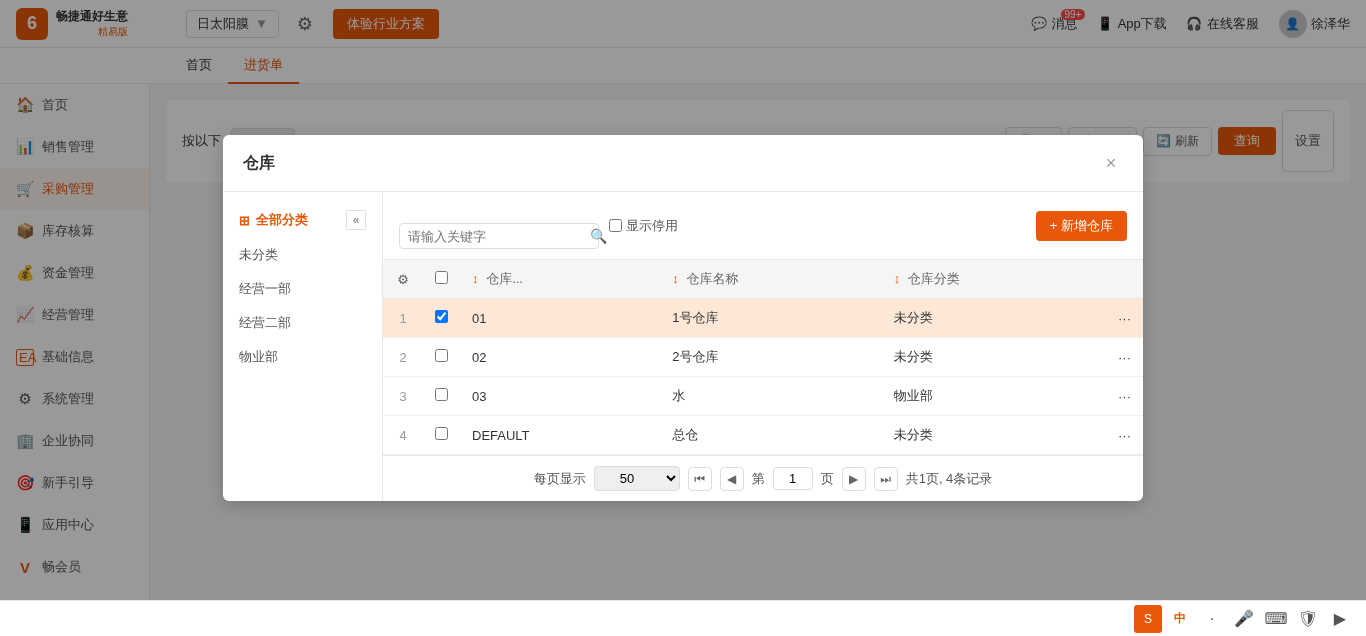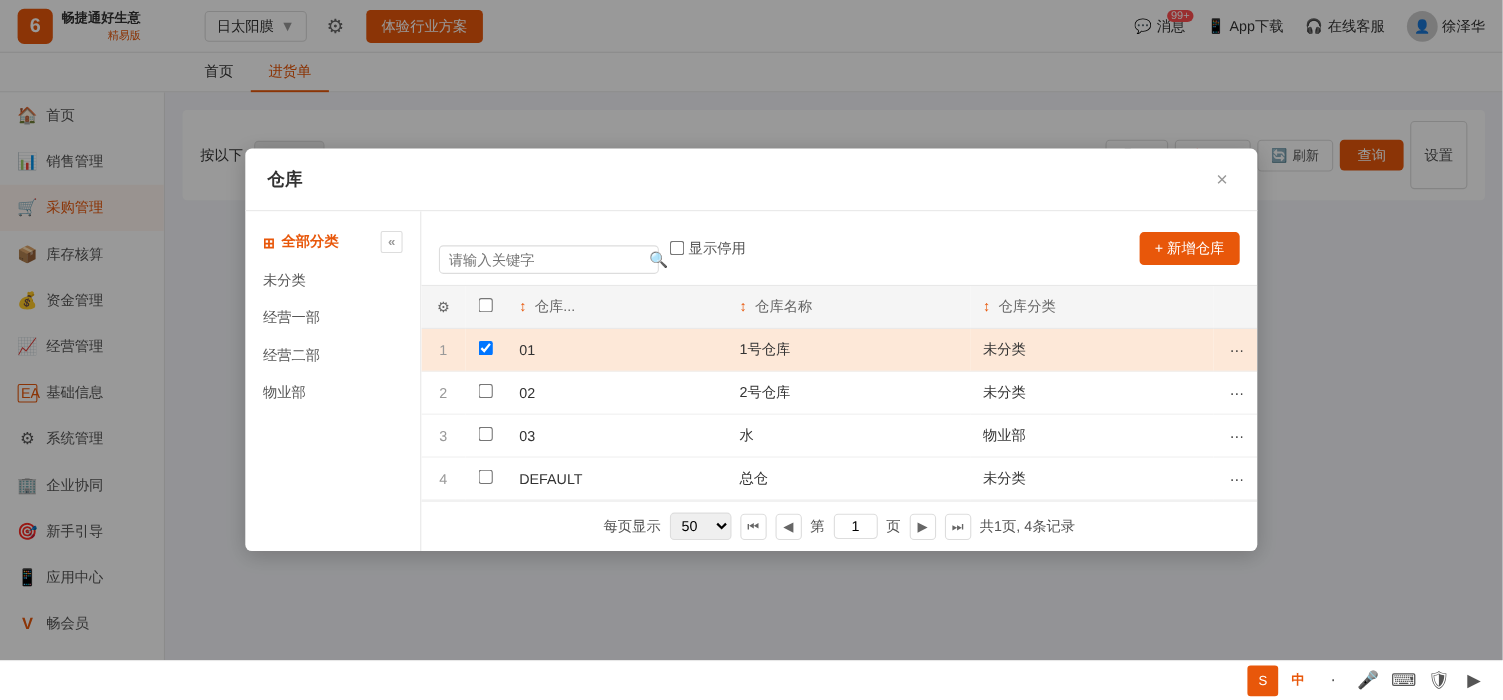--- a/index.html
+++ b/index.html
@@ -251,21 +251,21 @@
 
     
     .modal-pagination {
       padding: 10px 16px;
       display: flex; align-items: center; justify-content: center; gap: 8px;
       border-top: 1px solid #e8e8e8;
       font-size: 13px; color: #555;
     }
     .page-select {
       border: 1px solid #ddd; border-radius: 4px;
-      padding: 3px 6px; font-size: 13px;
+      padding: 3px 21px; font-size: 13px;
     }
     .page-nav-btn {
       width: 24px; height: 24px;
       border: 1px solid #ddd; border-radius: 4px;
       display: flex; align-items: center; justify-content: center;
       cursor: pointer; color: #666; font-size: 12px; background: #fff;
     }
     .page-input {
       width: 40px; border: 1px solid #ddd; border-radius: 4px;
       padding: 3px 6px; text-align: center; font-size: 13px;

